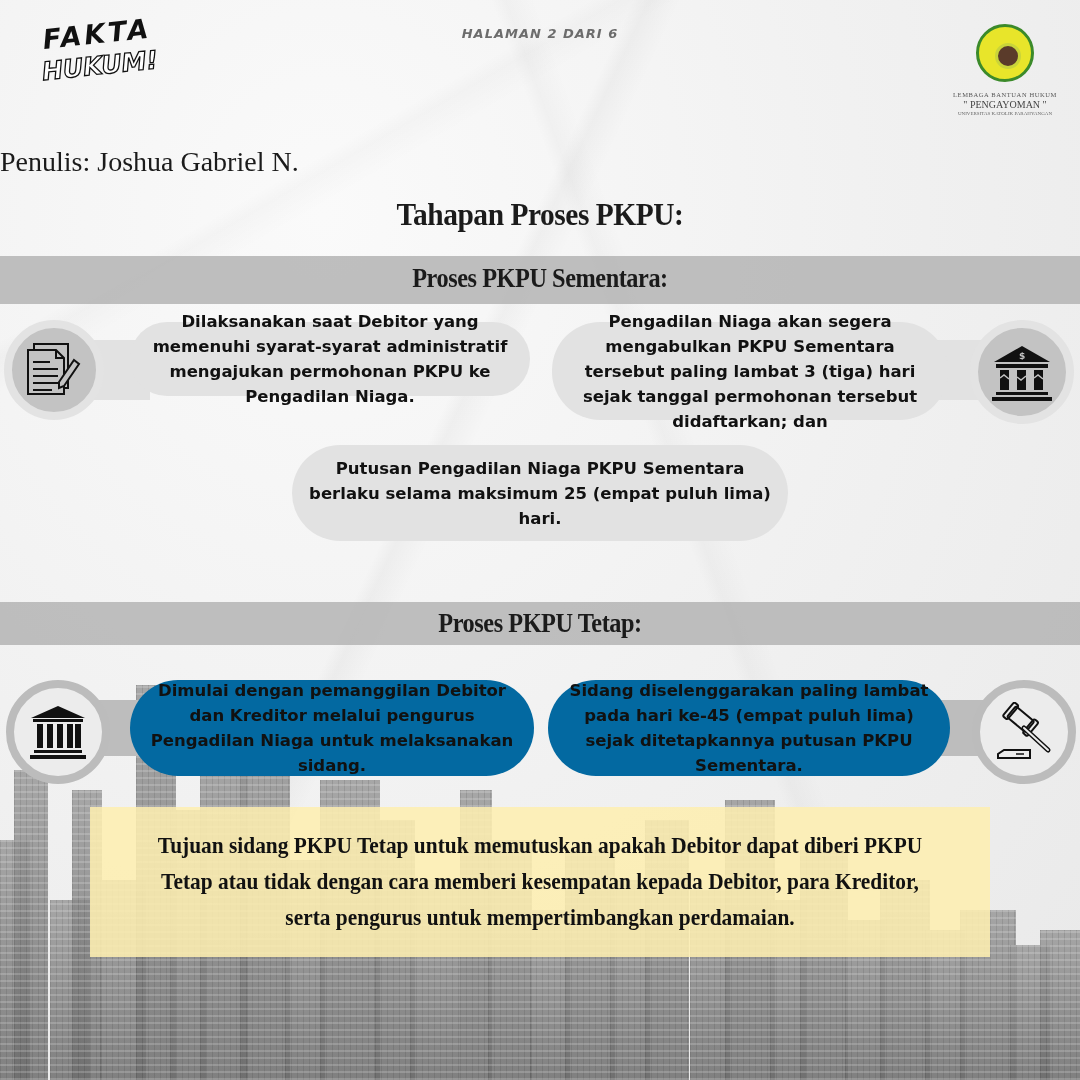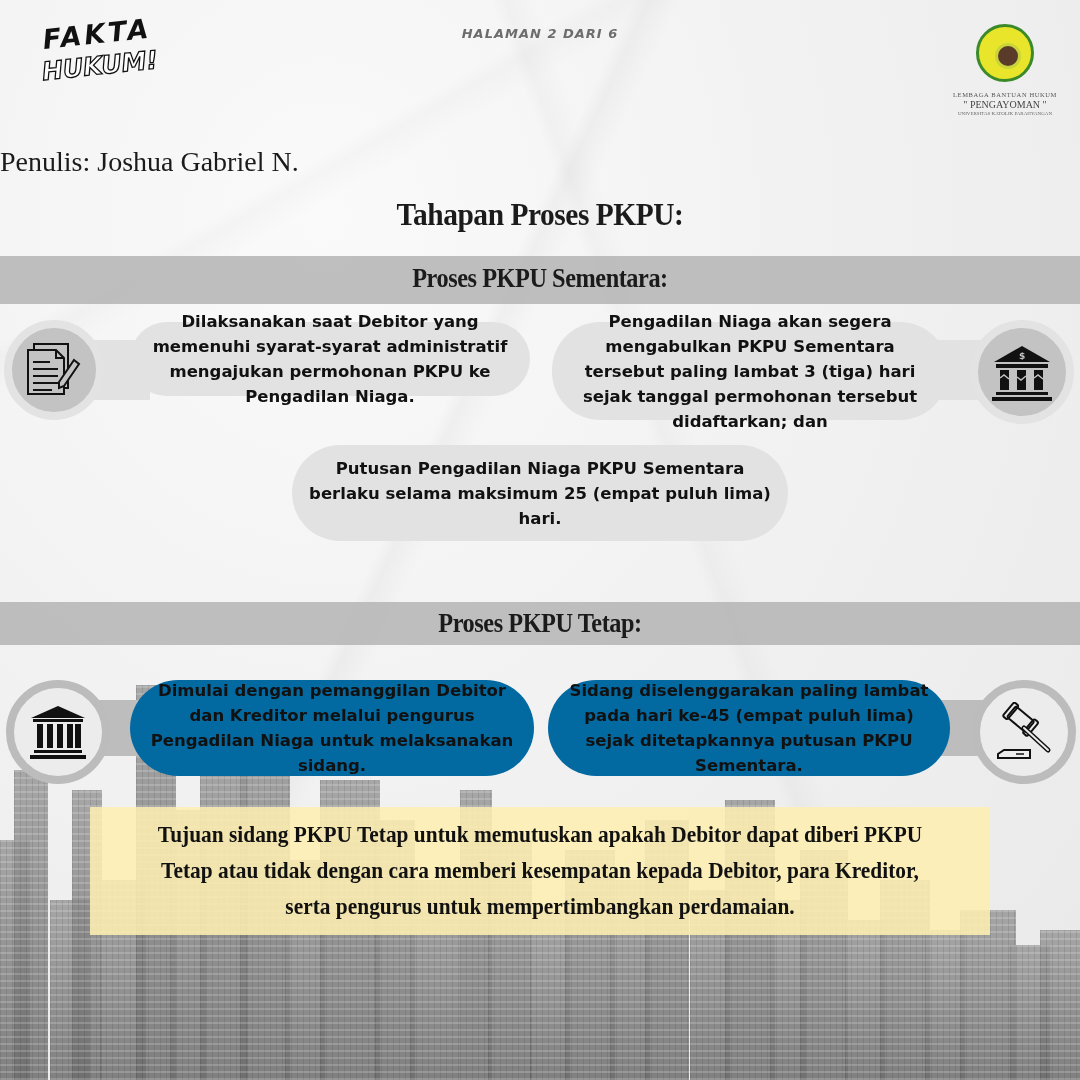--- a/index.html
+++ b/index.html
@@ -61,21 +61,21 @@
   .bubble { position: absolute; border-radius: 48px; display: flex; align-items: center; justify-content: center; text-align: center;
     font-family: "DejaVu Sans", sans-serif; font-weight: bold; font-size: 16.5px; line-height: 25px; color: #111; padding: 0 16px; }
   .bubble.light { background: #e2e2e2; }
   .bubble.dark { background: #0369a1; }
   .connector { position: absolute; }
   .circle { position: absolute; border-radius: 50%; display: flex; align-items: center; justify-content: center; }
   .circle.c1 { background: #c3c3c3; border: 8px solid #e3e3e3; }
   .circle.c2 { background: #ececec; border: 8px solid #bcbcbc; }
   .circle svg { display: block; }
 
-  .summary { position: absolute; left: 90px; top: 807px; width: 900px; height: 128px; background: rgba(253,238,176,0.88);
+  .summary { position: absolute; left: 90px; top: 807px; width: 900px; height: 150px; background: rgba(253,238,176,0.88);
     display: flex; align-items: center; justify-content: center; text-align: center;
     font-family: "Liberation Serif", serif; font-weight: bold; font-size: 23px; line-height: 36px; color: #111; padding: 0 30px; }
   .summary span { display: inline-block; transform: scaleX(0.93); }
 </style>
 </head>
 <body>
 
 <div class="marble"></div>
 
 <div class="skyline">

